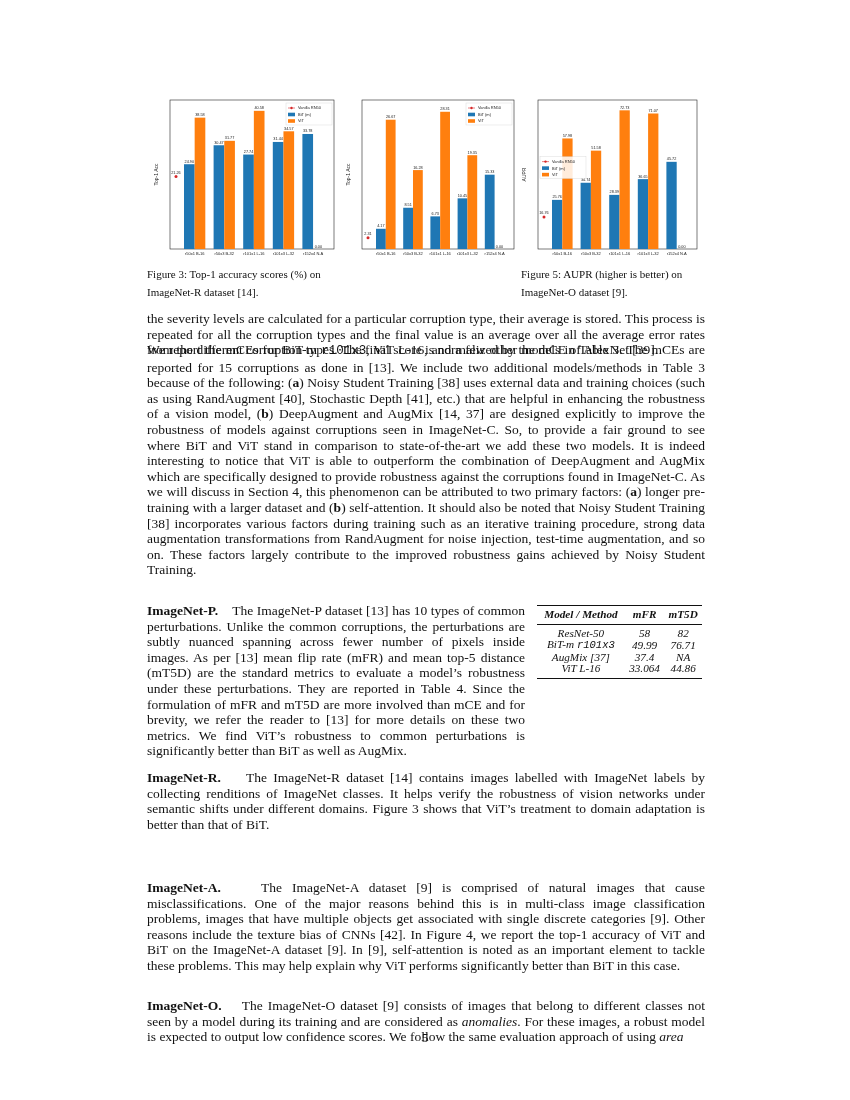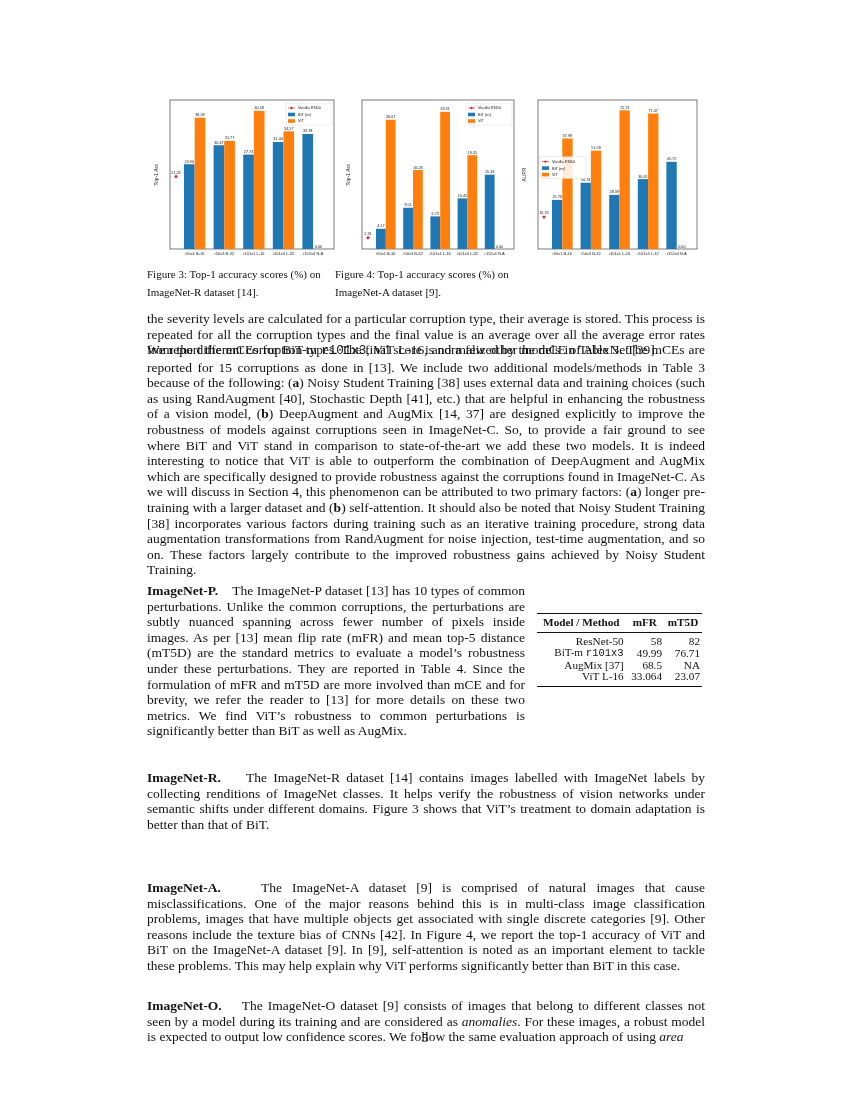--- a/index.html
+++ b/index.html
@@ -8,23 +8,23 @@
   .chart { position:absolute; top:0; height:165px; }
   .chart svg { width:100%; height:100%; }
   .captions { position:absolute; left:147px; top:265px; width:560px; height:34px; }
   .cap { position:absolute; top:0; font-size:11px; line-height:18px; }
   .body-text { position:absolute; left:147px; width:558px; font-size:13.5px; line-height:15.6px; text-align:justify; }
   .body-text p { margin:0; }
   .mono { font-family:"Liberation Mono", monospace; font-size:12.5px; }
   .head { font-weight:bold; }
   .tbl-wrap { position:absolute; left:537px; top:603px; width:165px; }
   .tbl-cap { font-size:13.5px; line-height:15.6px; text-align:justify; }
-  table { width:165px; border-collapse:collapse; margin-top:10px; font-size:11.2px; line-height:11.6px; }
+  table { width:165px; border-collapse:collapse; margin-top:2px; font-size:11.2px; line-height:11.6px;font-style:italic; }
   th { font-weight:bold; padding:3px 2px 3px 2px; border-top:1.5px solid #111; border-bottom:1px solid #111; text-align:center; }
-  td { text-align:right; padding:0 2px; }
+  td { text-align:center; padding:0 2px; }
   tr.first td { padding-top:3px; }
   tr.last td { border-bottom:1.5px solid #111; padding-bottom:3px; }
   .pagenum { position:absolute; left:0; width:850px; top:1030px; text-align:center; font-size:13.5px; }
 </style>
 </head>
 <body>
 
 <div class="figrow">
   <div class="chart" id="chart0" style="left:0; width:190px;"><svg viewBox="0 0 190 165">
         <rect x="20" y="4" width="164" height="149" fill="#fff" stroke="#222" stroke-width="0.6"></rect>
@@ -146,32 +146,32 @@
           <rect x="24" y="70.32000000000001" width="7" height="3.6" fill="#1f77b4"></rect>
           <text x="34" y="73.52000000000001" font-size="4" fill="#222" font-family="Liberation Sans, sans-serif">BiT (m)</text>
           <rect x="24" y="76.82000000000001" width="7" height="3.6" fill="#ff7f0e"></rect>
           <text x="34" y="80.02000000000001" font-size="4" fill="#222" font-family="Liberation Sans, sans-serif">ViT</text>
         </g>
       </svg></div>
 </div>
 
 <div class="captions">
   <div class="cap" style="left:0; width:185px;">Figure 3: Top-1 accuracy scores (%) on ImageNet-R dataset [14].</div>
-  <div class="cap" style="left:188px; width:182px;">Figure 4: Top-1 accuracy scores (%) on ImageNet-A dataset [9].</div>
+  <div class="cap" style="left:374px; width:185px;">Figure 5: AUPR (higher is better) on ImageNet-O dataset [9].</div>
 </div>
 
 <div class="body-text" style="top:311px;">
   <p>the severity levels are calculated for a particular corruption type, their average is stored. This process is repeated for all the corruption types and the final value is an average over all the average error rates from the different corruption types. The final score is normalized by the mCE of AlexNet [39].</p>
 </div>
 
 <div class="body-text" style="top:342px;">
   <p><span>We report the mCEs for BiT-m </span><span class="mono">r101x3</span><span>, ViT L-16, and a few other models in Table 3. The mCEs are reported for 15 corruptions as done in [13]. We include two additional models/methods in Table 3 because of the following: (</span><b>a</b><span>) Noisy Student Training [38] uses external data and training choices (such as using RandAugment [40], Stochastic Depth [41], etc.) that are helpful in enhancing the robustness of a vision model, (</span><b>b</b><span>) DeepAugment and AugMix [14, 37] are designed explicitly to improve the robustness of models against corruptions seen in ImageNet-C. So, to provide a fair ground to see where BiT and ViT stand in comparison to state-of-the-art we add these two models. It is indeed interesting to notice that ViT is able to outperform the combination of DeepAugment and AugMix which are specifically designed to provide robustness against the corruptions found in ImageNet-C. As we will discuss in Section 4, this phenomenon can be attributed to two primary factors: (</span><b>a</b><span>) longer pre-training with a larger dataset and (</span><b>b</b><span>) self-attention. It should also be noted that Noisy Student Training [38] incorporates various factors during training such as an iterative training procedure, strong data augmentation transformations from RandAugment for noise injection, test-time augmentation, and so on. These factors largely contribute to the improved robustness gains achieved by Noisy Student Training.</span></p>
 </div>
 
-<div class="body-text" style="top:583px; width:378px;">
+<div class="body-text" style="top:603px; width:378px;">
   <p><span class="head">ImageNet-P.</span>&nbsp;&nbsp;&nbsp; <span>The ImageNet-P dataset [13] has 10 types of common perturbations. Unlike the common corruptions, the perturbations are subtly nuanced spanning across fewer number of pixels inside images. As per [13] mean flip rate (mFR) and mean top-5 distance (mT5D) are the standard metrics to evaluate a model’s robustness under these perturbations. They are reported in Table 4. Since the formulation of mFR and mT5D are more involved than mCE and for brevity, we refer the reader to [13] for more details on these two metrics. We find ViT’s robustness to common perturbations is significantly better than BiT as well as AugMix.</span></p>
 </div>
 
 <div class="tbl-wrap">
   <table>
     <thead>
       <tr>
         <th>Model / Method</th>
         <th>mFR</th>
         <th>mT5D</th>
@@ -183,27 +183,27 @@
         <td>58</td>
         <td>82</td>
       </tr>
       <tr>
         <td><span>BiT-m </span><span class="mono" style="font-size:10.5px">r101x3</span></td>
         <td>49.99</td>
         <td>76.71</td>
       </tr>
       <tr>
         <td><span>AugMix [37]</span></td>
-        <td>68.5</td>
+        <td>37.4</td>
         <td>NA</td>
       </tr>
       <tr class="last">
         <td><span>ViT L-16</span></td>
         <td>33.064</td>
-        <td>23.07</td>
+        <td>44.86</td>
       </tr>
     </tbody>
   </table>
 </div>
 
 <div class="body-text" style="top:770px;">
   <p><span class="head">ImageNet-R.</span>&nbsp;&nbsp;&nbsp; <span>The ImageNet-R dataset [14] contains images labelled with ImageNet labels by collecting renditions of ImageNet classes. It helps verify the robustness of vision networks under semantic shifts under different domains. Figure 3 shows that ViT’s treatment to domain adaptation is better than that of BiT.</span></p>
 </div>
 
 <div class="body-text" style="top:850px;margin-top:30px;">

